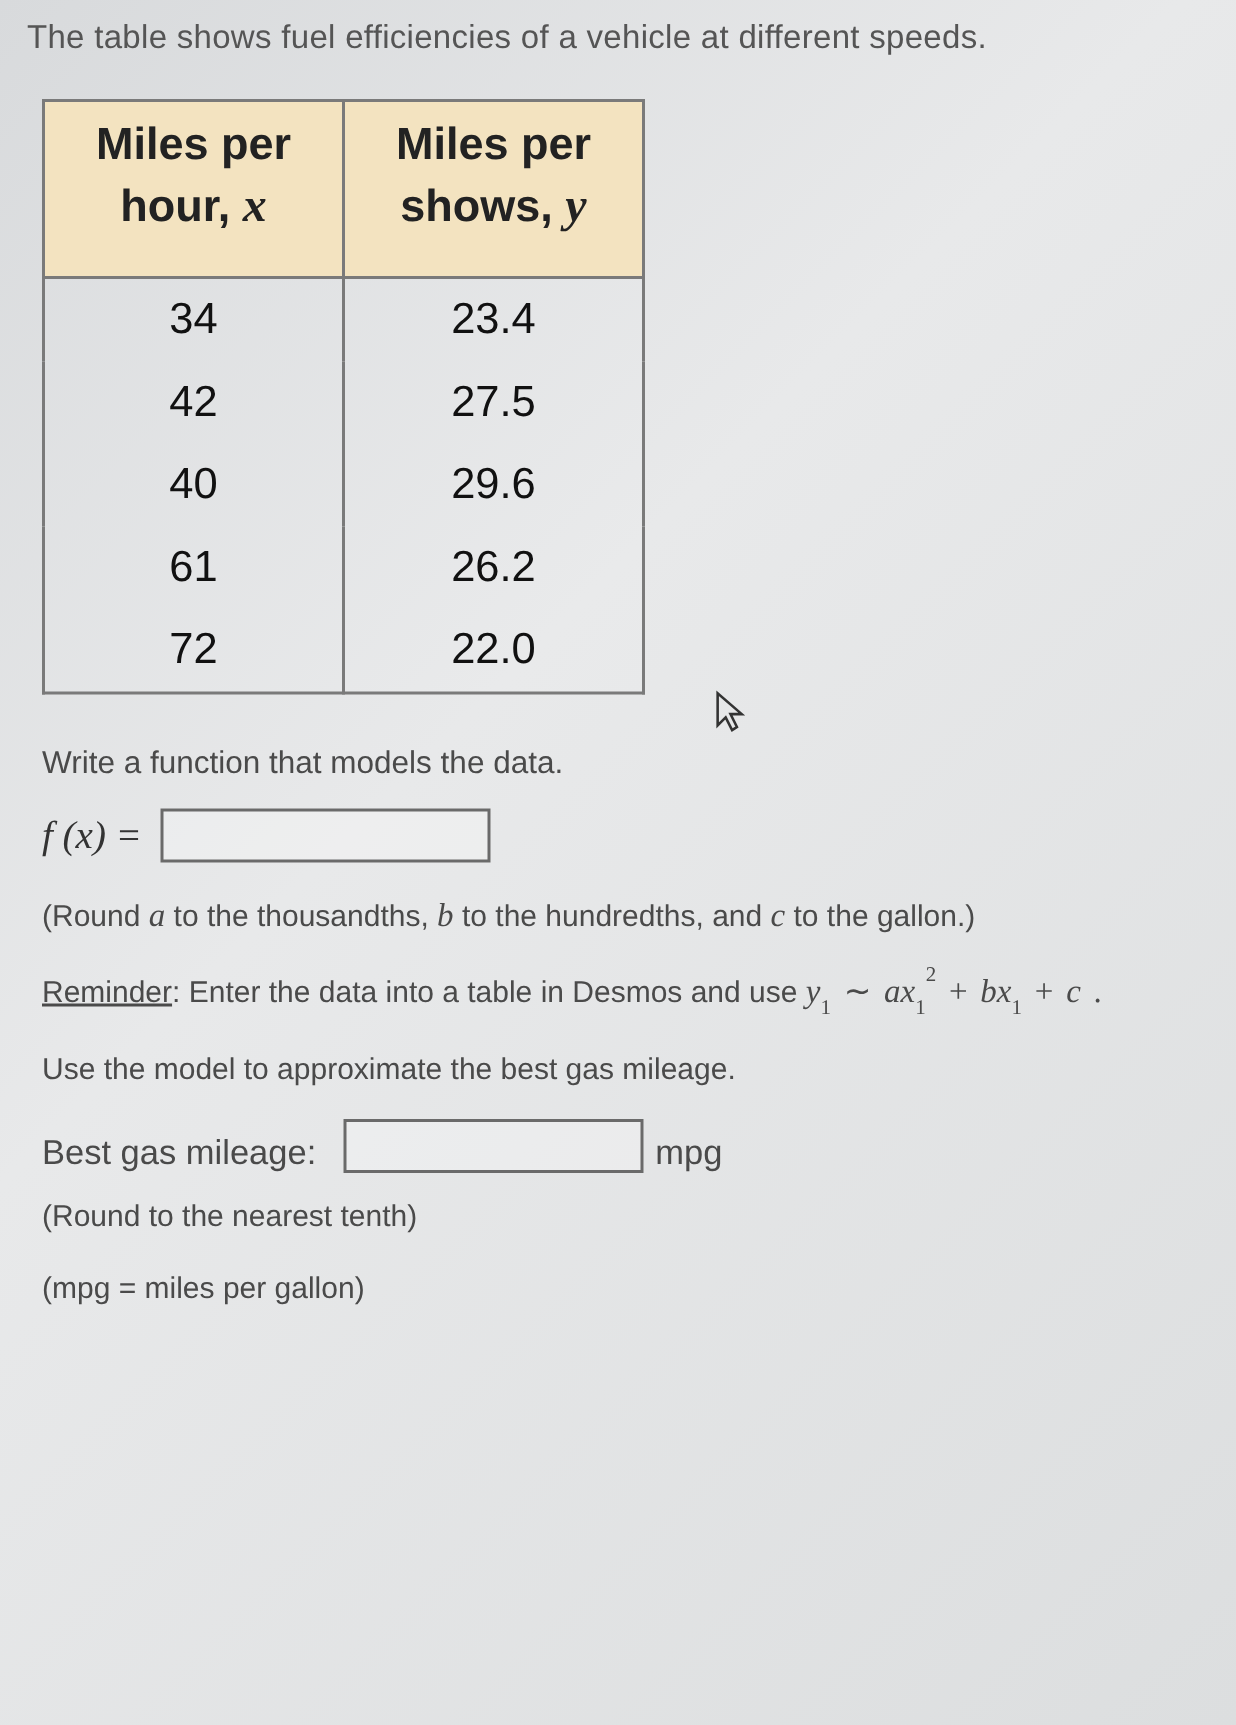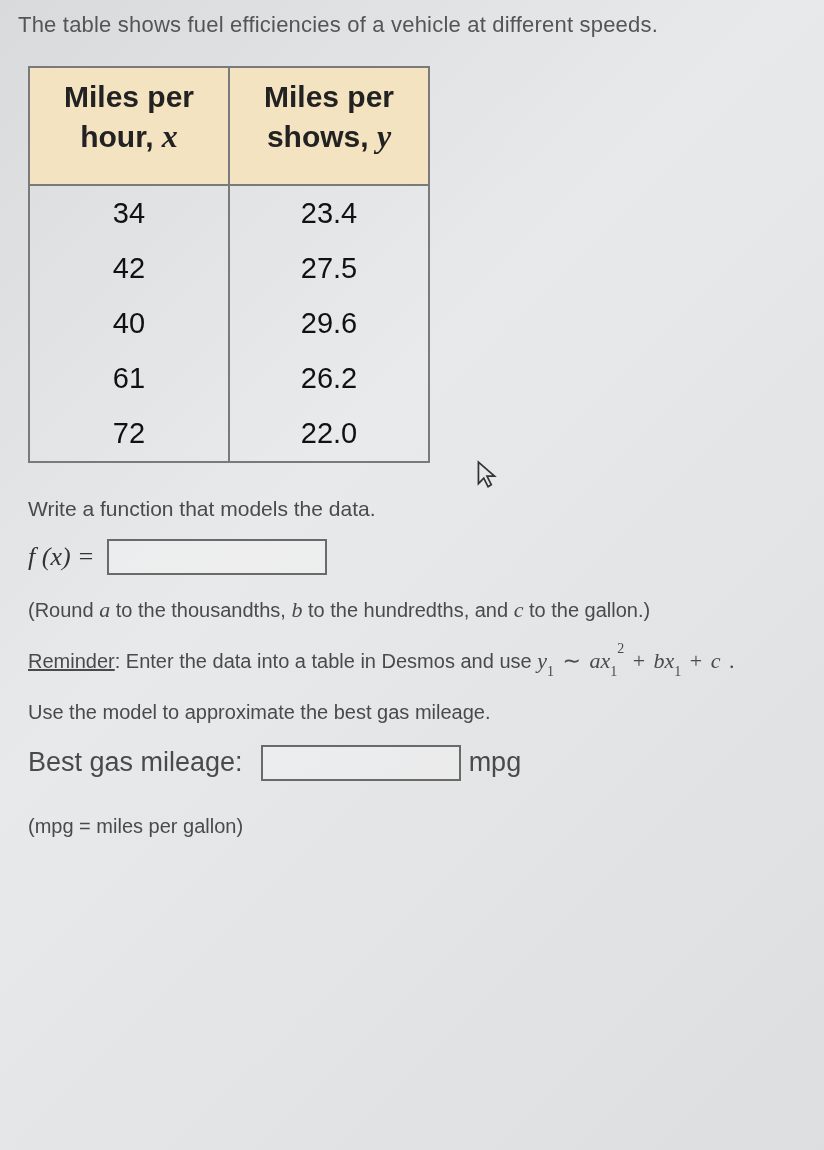--- a/index.html
+++ b/index.html
@@ -101,23 +101,23 @@
     font-family: 'Times New Roman', serif;
     font-style: italic;
     font-size: 22px;
   }
   .math sub { font-size: 14px; font-style: normal; position: relative; top: 3px;}
   .math sup { font-size: 14px; font-style: normal; position: relative; top:-6px;}
   .math .op { font-style: normal; margin: 0 3px; }
 
   .mpg-row {
     display: flex;
-    align-items: center;
-    margin: 0 0 30px 10px;
-    font-size: 27px;
+    align-items: flex-end;
+    margin: 0 0 14px 10px;
+    font-size: 23px;
     color: #4a4a4a;
   }
   .mpg-row .lbl { margin-right: 10px; }
   .mpg-row .unit { margin-left: 8px; }
 
   .cursor {
     position: absolute;
     left: 476px;
     top: 460px;
     width: 22px;
@@ -184,18 +184,19 @@
   </div>
 
   <div class="note">Use the model to approximate the best gas mileage.</div>
 
   <div class="mpg-row">
     <span class="lbl">Best gas mileage:</span>
     <span class="answer-box box-mpg"></span>
     <span class="unit">mpg</span>
   </div>
 
+  <div class="note">(Round to the nearest tenth)</div>
   <div class="note">(mpg = miles per gallon)</div>
 </div>
 
 <svg class="cursor" viewBox="0 0 20 28">
   <path d="M2 2 L2 22 L7 17 L11 25 L14 23 L10 15 L17 15 Z" fill="none" stroke="#333" stroke-width="1.6"></path>
 </svg>
 
 </body></html>

